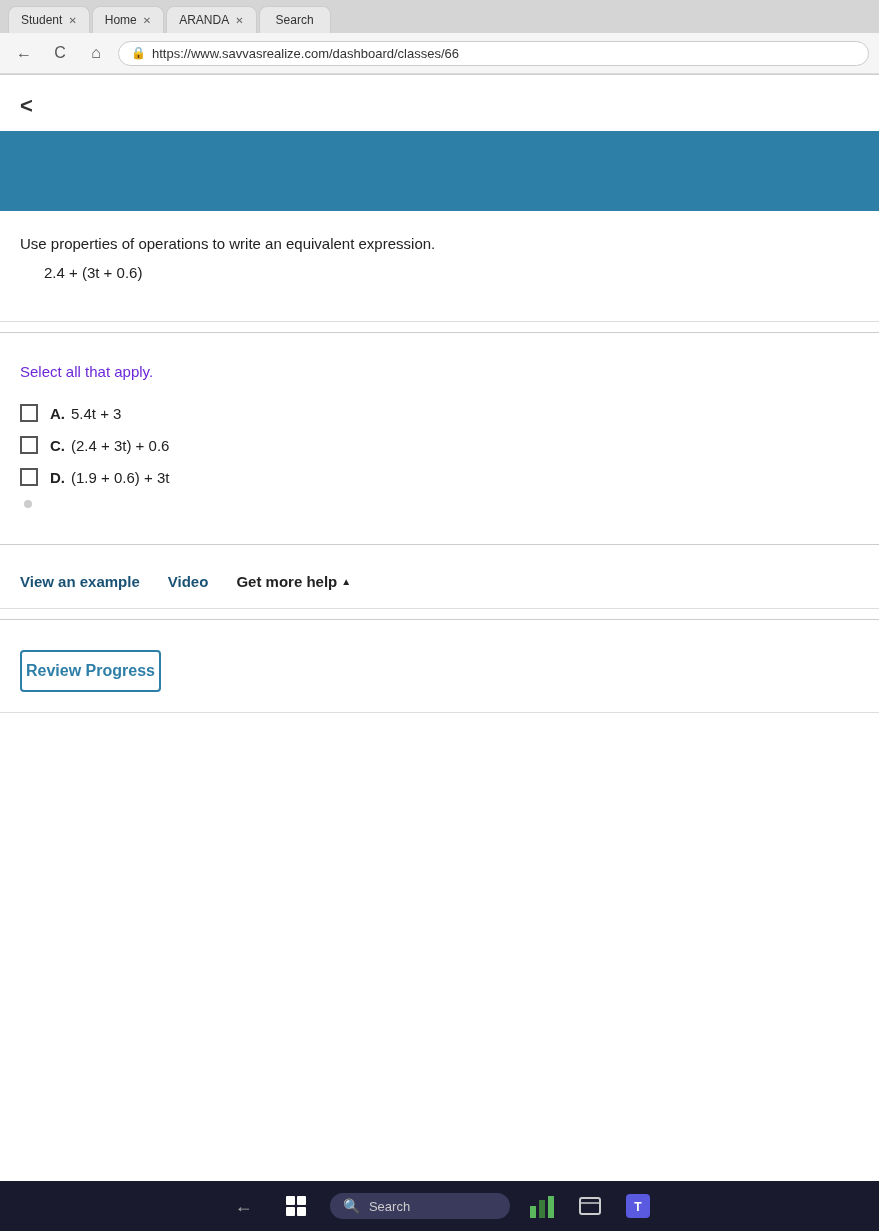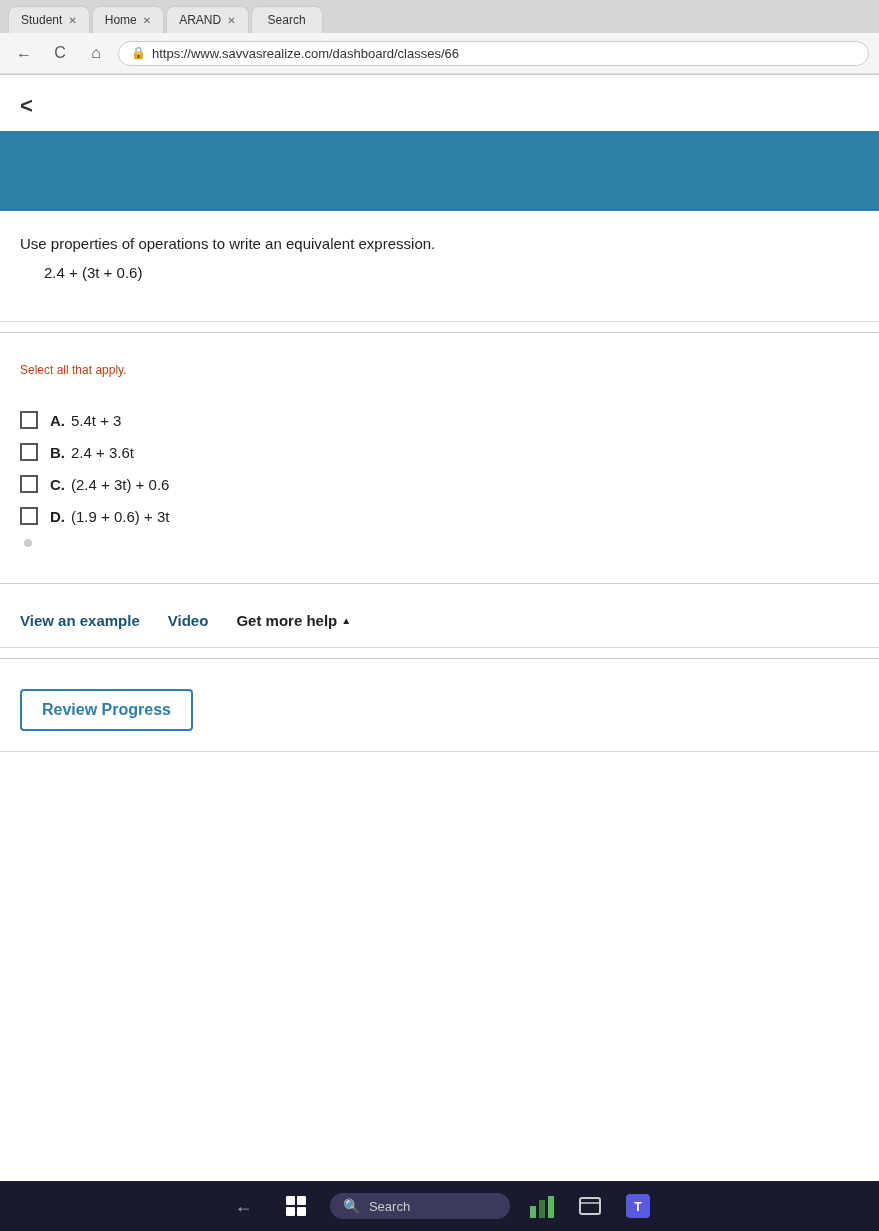--- a/index.html
+++ b/index.html
@@ -146,23 +146,23 @@
       color: #222;
       margin-left: 24px;
       margin-bottom: 24px;
     }
 
     
     .select-section {
       padding: 20px 20px 16px;
     }
     .select-label {
-      font-size: 12px;
-      color: #c2410c;
-      margin-bottom: 34px;
+      font-size: 15px;
+      color: #6d28d9;
+      margin-bottom: 24px;
     }
     .answer-option {
       display: flex;
       align-items: center;
       gap: 12px;
       margin-bottom: 14px;
       cursor: pointer;
     }
     .checkbox {
       width: 18px;
@@ -226,21 +226,21 @@
 
     
     .review-section {
       padding: 20px 20px;
       border-bottom: 1px solid #ddd;
     }
     .review-btn {
       border: 2px solid #2e7fa8;
       background: #fff;
       color: #2e7fa8;
-      padding: 10px 20px;
+      padding: 10px 4px;
       font-size: 16px;
       font-weight: 600;
       cursor: pointer;
       border-radius: 4px;
     }
 
     
     .taskbar {
       background: #1a1a2e;
       height: 50px;
@@ -305,21 +305,21 @@
   <div class="tab-bar">
     <div class="tab">
       <span>Student</span>
       <span class="tab-close">✕</span>
     </div>
     <div class="tab">
       <span>Home</span>
       <span class="tab-close">✕</span>
     </div>
     <div class="tab">
-      <span>ARAND</span>
+      <span>ARANDA</span>
       <span class="tab-close">✕</span>
     </div>
     <div class="tab tab-lesson">
       <span>Search</span>
     </div>
   </div>
 
   <div class="nav-bar">
     <button class="nav-btn">←</button>
     <button class="nav-btn">C</button>
@@ -351,26 +351,20 @@
   <div class="select-section">
     <div class="select-label">Select all that apply.</div>
 
     <div class="answer-option">
       <div class="checkbox"></div>
       <span class="option-label">
         <strong>A.</strong><span>5.4t + 3</span>
       </span>
     </div>
 
-    <div class="answer-option">
-      <div class="checkbox"></div>
-      <span class="option-label">
-        <strong>B.</strong><span>2.4 + 3.6t</span>
-      </span>
-    </div>
 
     <div class="answer-option">
       <div class="checkbox"></div>
       <span class="option-label">
         <strong>C.</strong><span>(2.4 + 3t) + 0.6</span>
       </span>
     </div>
 
     <div class="answer-option">
       <div class="checkbox"></div>

